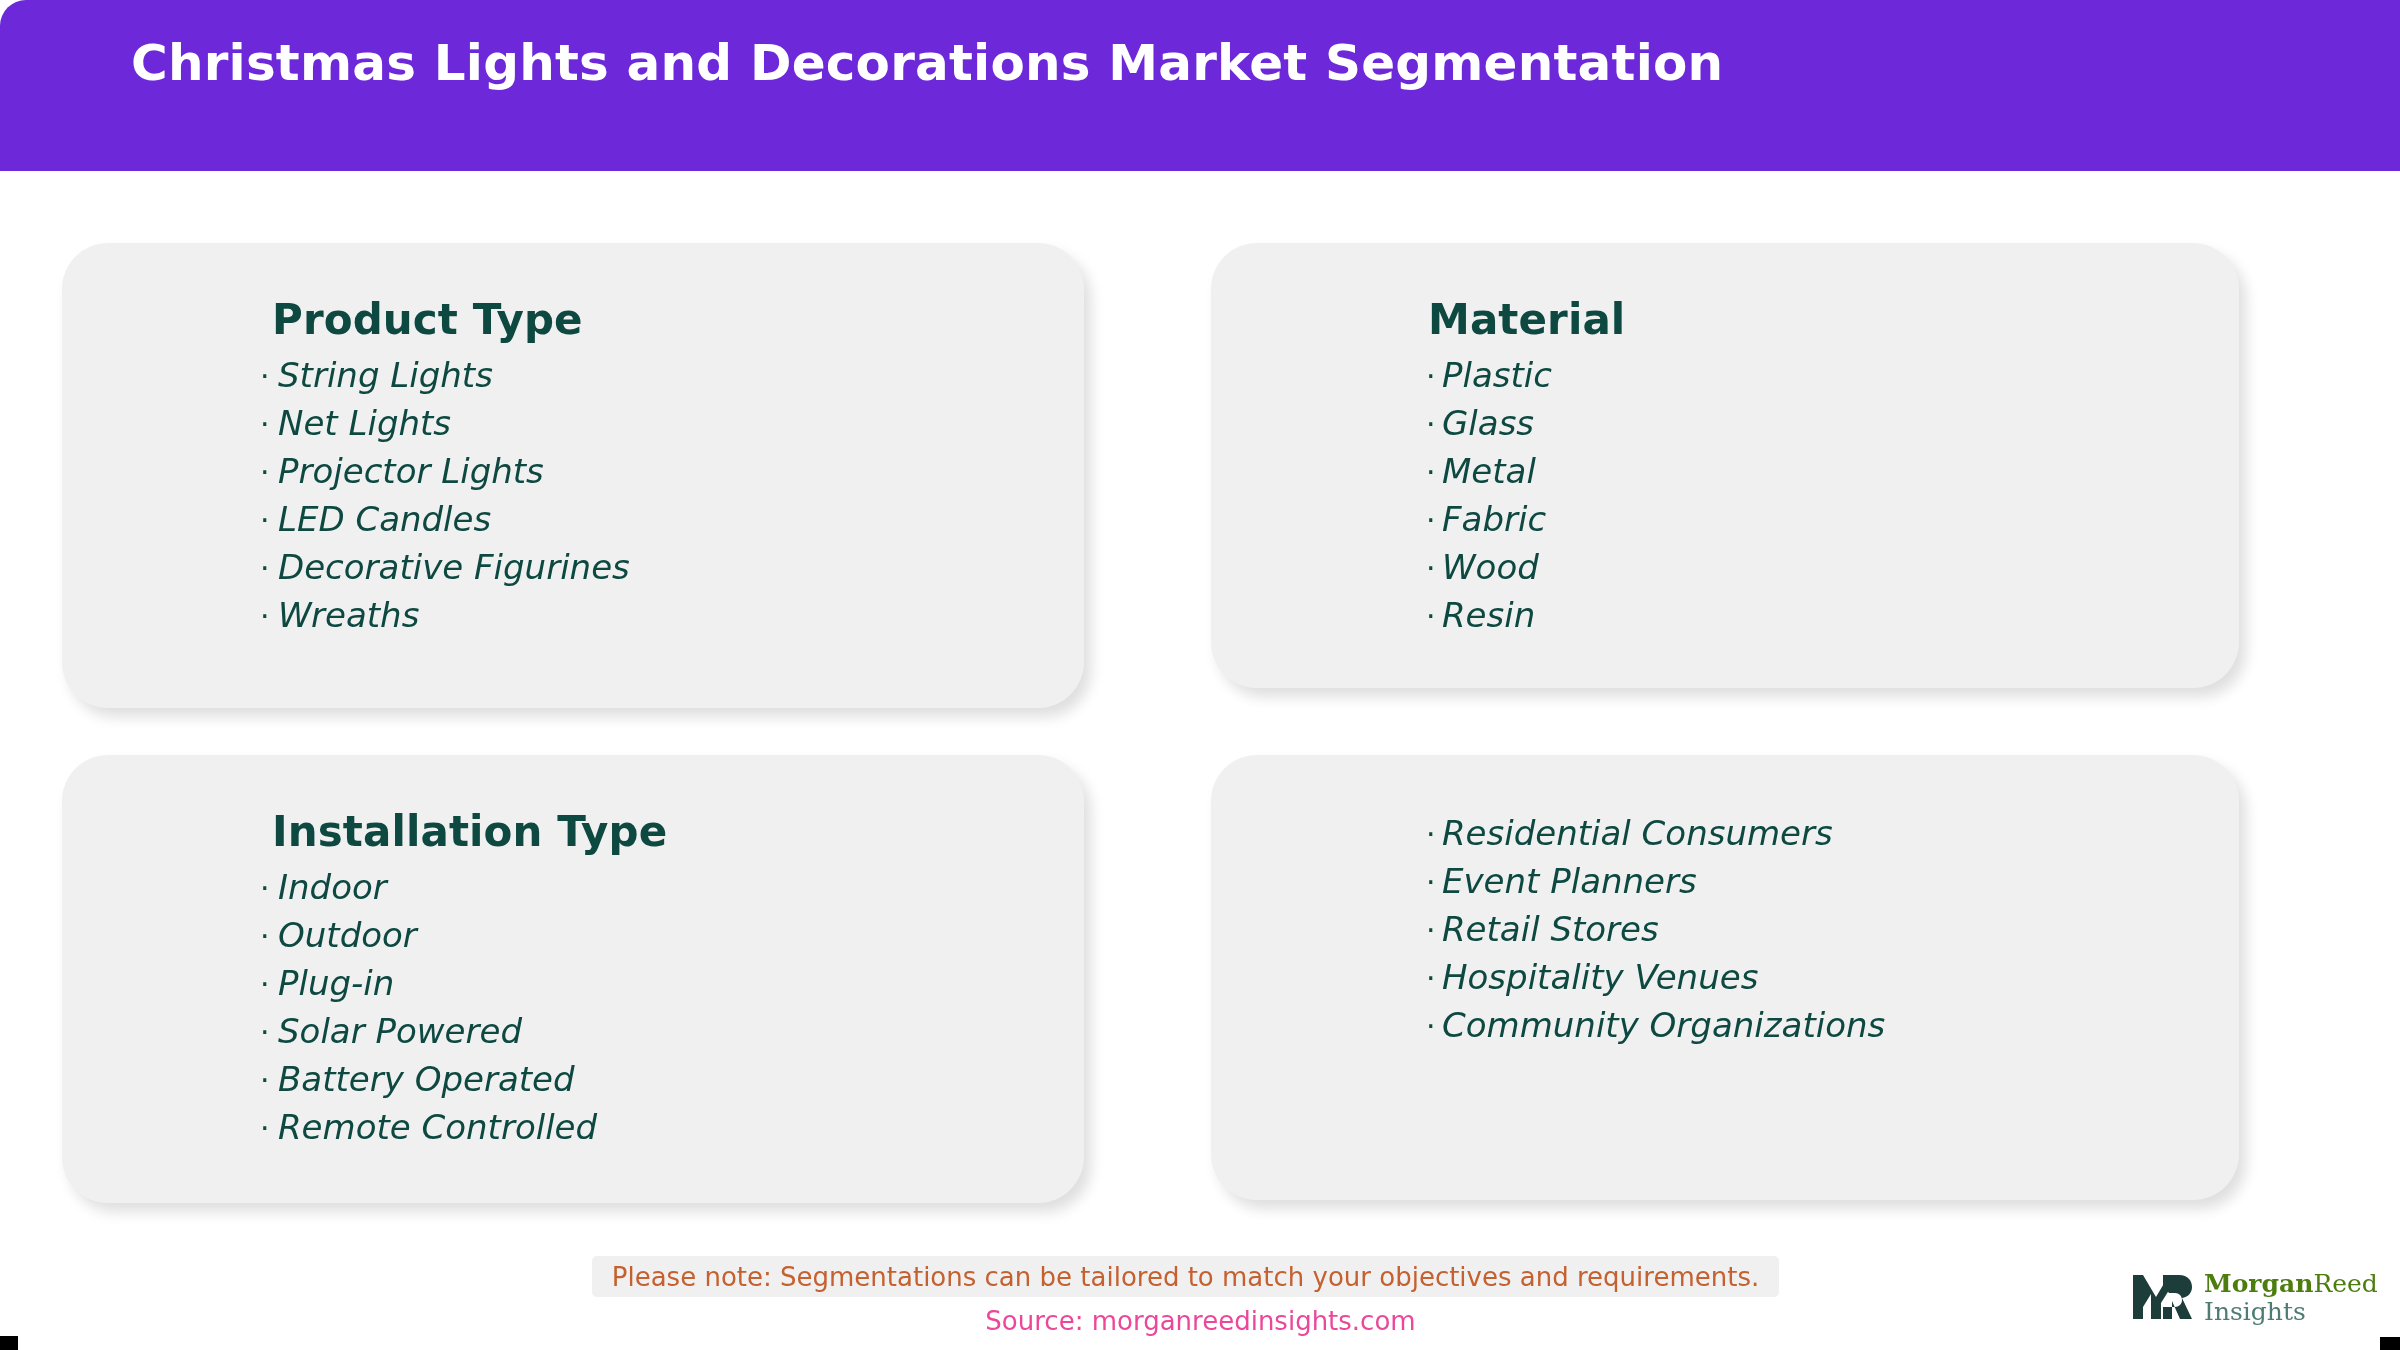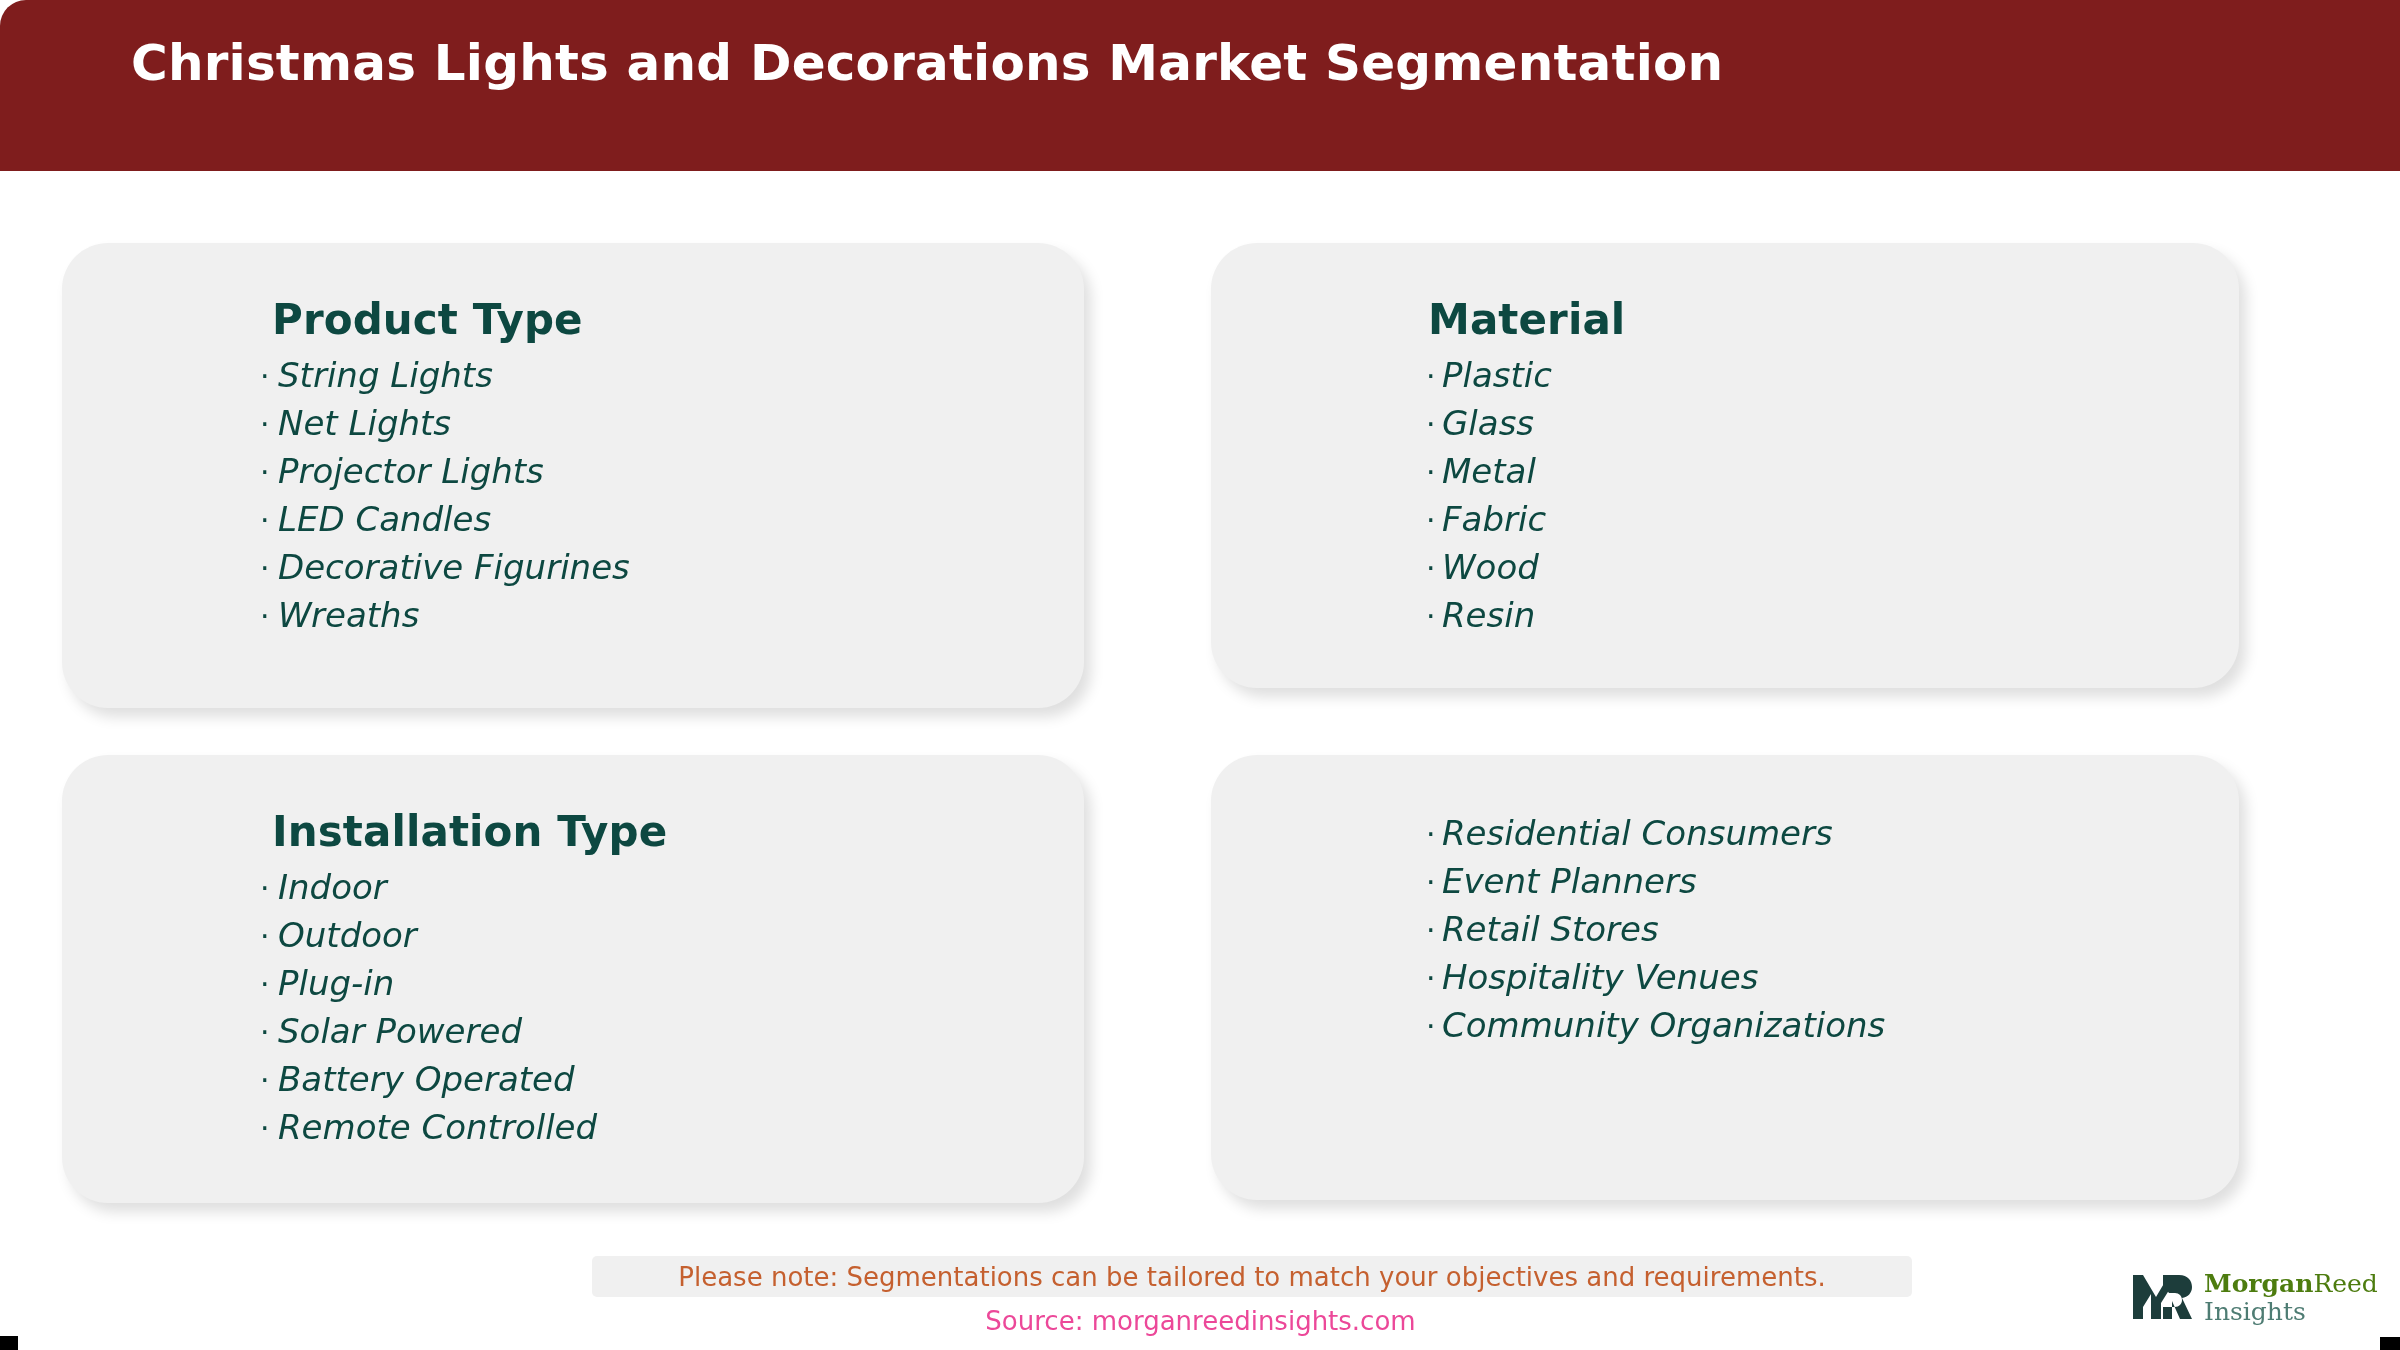--- a/index.html
+++ b/index.html
@@ -15,21 +15,21 @@
     position: relative;
   }
 
   
   .header-band {
     position: absolute;
     left: 0;
     top: 0;
     width: 2400px;
     height: 171px;
-    background: #7f1d1d;
+    background: #6d28d9;
     border-top-left-radius: 26px;
     box-sizing: border-box;
   }
   .header-title {
     position: absolute;
     left: 131px;
     top: 34px;
     font-size: 50px;
     font-weight: bold;
     color: #ffffff;
@@ -106,21 +106,21 @@
   }
   
   .card-2 .card-list li .bullet,
   .card-4 .card-list li .bullet { width: 16px; }
 
   
   .note-pill {
     position: absolute;
     left: 592px;
     top: 1256px;
-    width: 1320px;
+    width: 1187px;
     height: 41px;
     background: #F0F0F0;
     border-radius: 5px;
     box-sizing: border-box;
   }
   .note-text {
     position: absolute;
     left: 0;
     right: 0;
     top: 6px;

